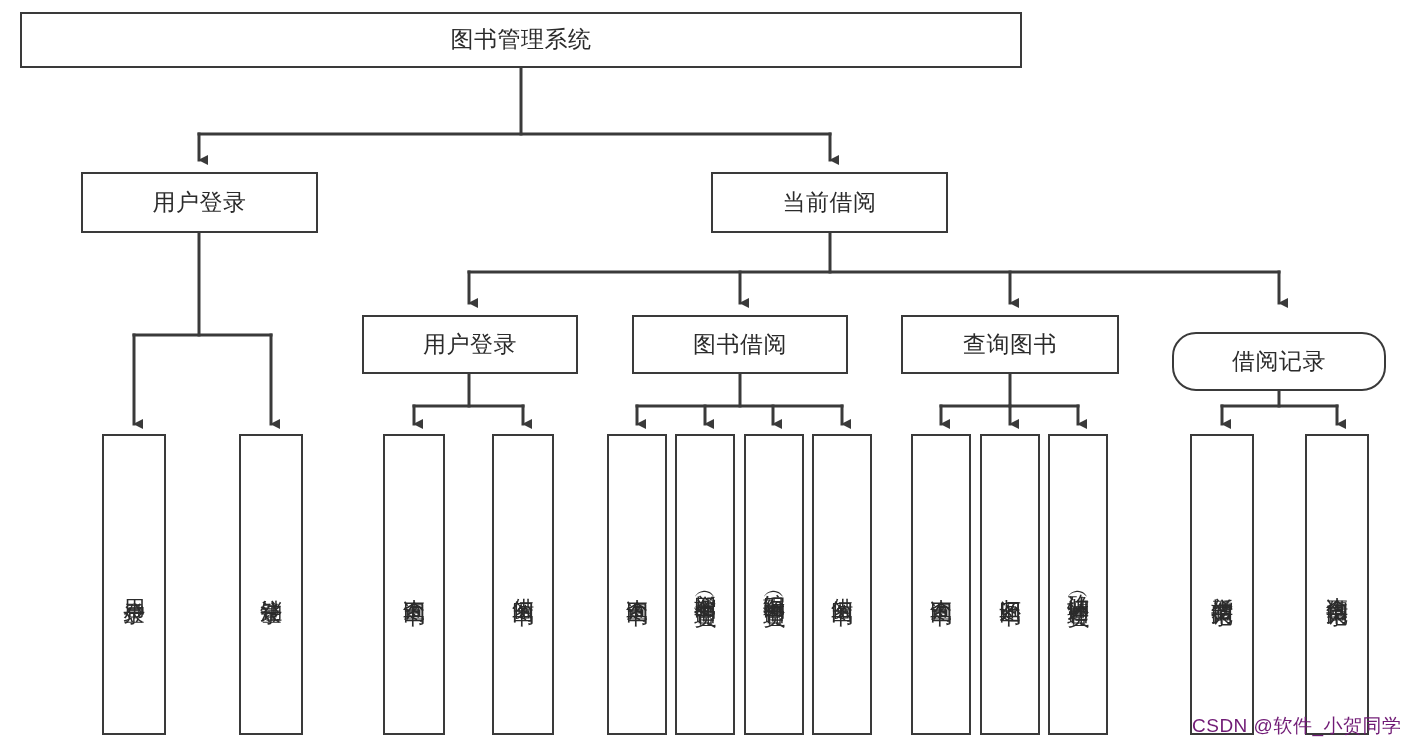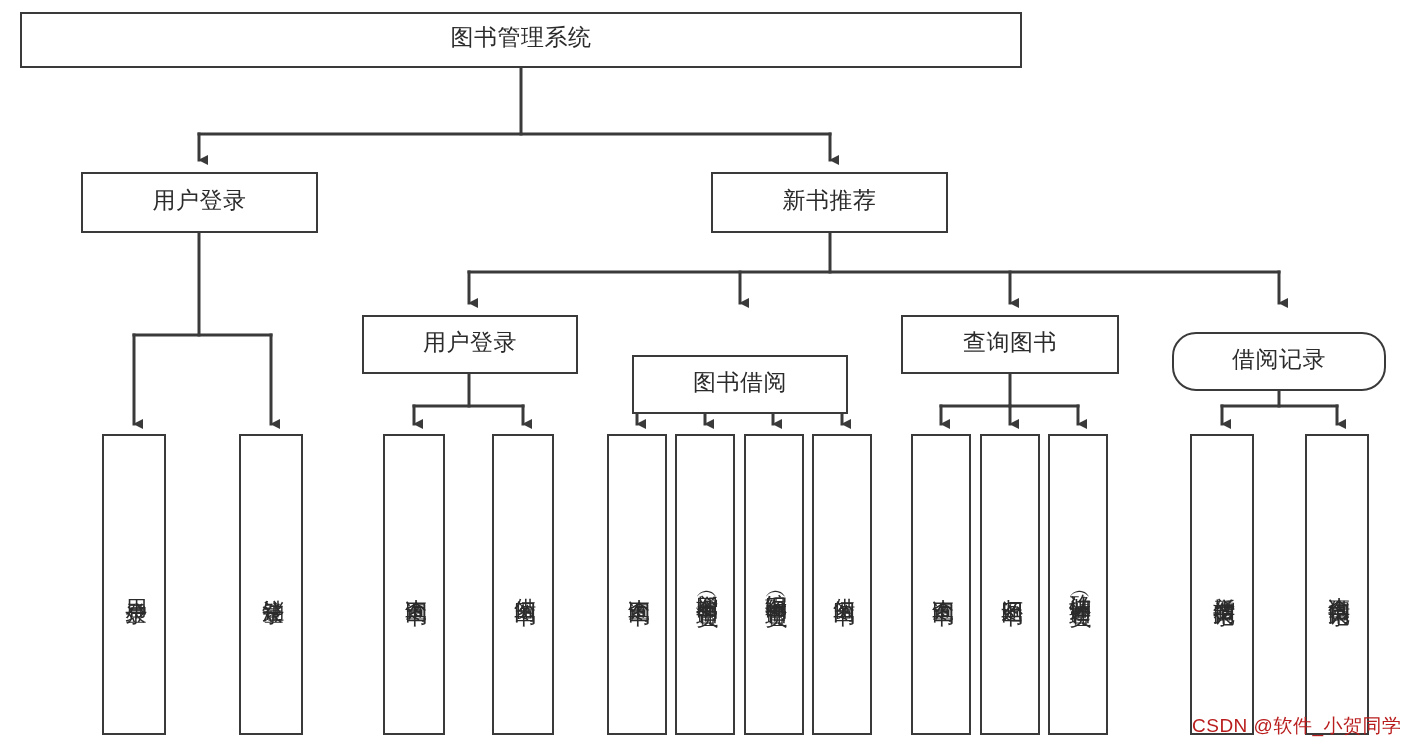--- a/index.html
+++ b/index.html
@@ -30,21 +30,20 @@
     position: absolute;
     box-sizing: border-box;
     border: 2.5px solid #3a3a3a;
     background: #ffffff;
     color: #2b2b2b;
     display: flex;
     align-items: center;
     justify-content: center;
     text-align: left;
     line-height: 1.12;
-    font-family: Liberation Mono, monospace;
   }
   .node.horiz {
     font-size: 23px;
     letter-spacing: 0.5px;
   }
   .node.vert {
     writing-mode: vertical-rl;
     text-orientation: upright;
     font-size: 22px;
     letter-spacing: 2px;
@@ -52,21 +51,21 @@
     white-space: normal;
   }
   .node.vert > span {
     writing-mode: vertical-rl;
     text-orientation: upright;
     display: block;
   }
   .watermark {
     position: absolute;
     font-size: 19px;
-    color: #b91c1c;
+    color: #701a75;
     letter-spacing: 0.5px;
     white-space: nowrap;
     user-select: none;
   }
 </style>
 </head>
 <body>
 
 <div id="canvas">
 
@@ -121,27 +120,27 @@
   </svg>
 
   <div class="node horiz" style="left:20px; top:12px; width:1002px; height:56px;">
     <span>图书管理系统</span>
   </div>
 
   <div class="node horiz" style="left:81px; top:172px; width:237px; height:61px;">
     <span>用户登录</span>
   </div>
   <div class="node horiz" style="left:711px; top:172px; width:237px; height:61px;">
-    <span>新书推荐</span>
+    <span>当前借阅</span>
   </div>
 
   <div class="node horiz" style="left:362px; top:315px; width:216px; height:59px;">
     <span>用户登录</span>
   </div>
-  <div class="node horiz" style="left:632px; top:315px; width:216px; height:59px;margin-top:40px;">
+  <div class="node horiz" style="left:632px; top:315px; width:216px; height:59px;">
     <span>图书借阅</span>
   </div>
   <div class="node horiz" style="left:901px; top:315px; width:218px; height:59px;">
     <span>查询图书</span>
   </div>
   <div class="node horiz" style="left:1172px; top:332px; width:214px; height:59px;border-radius:24px;">
     <span>借阅记录</span>
   </div>
 
   <div class="node vert" style="left:102px; top:434px; width:64px; height:301px;">

